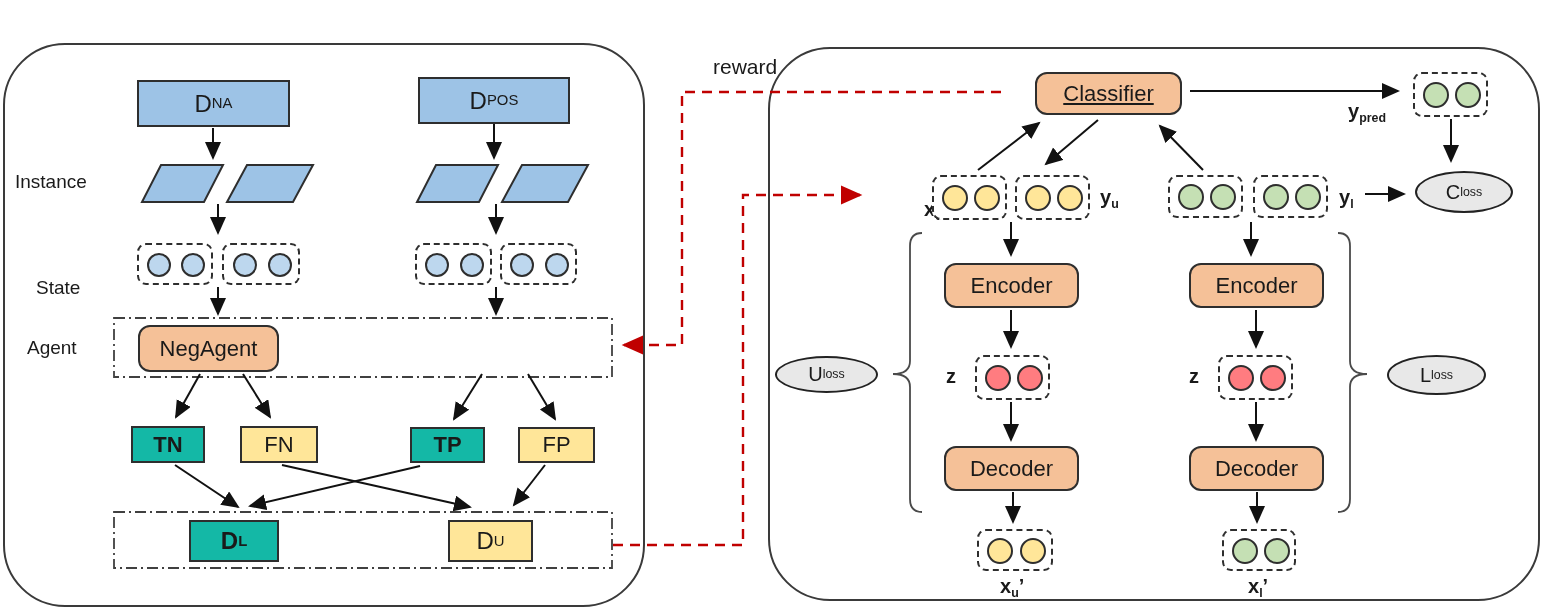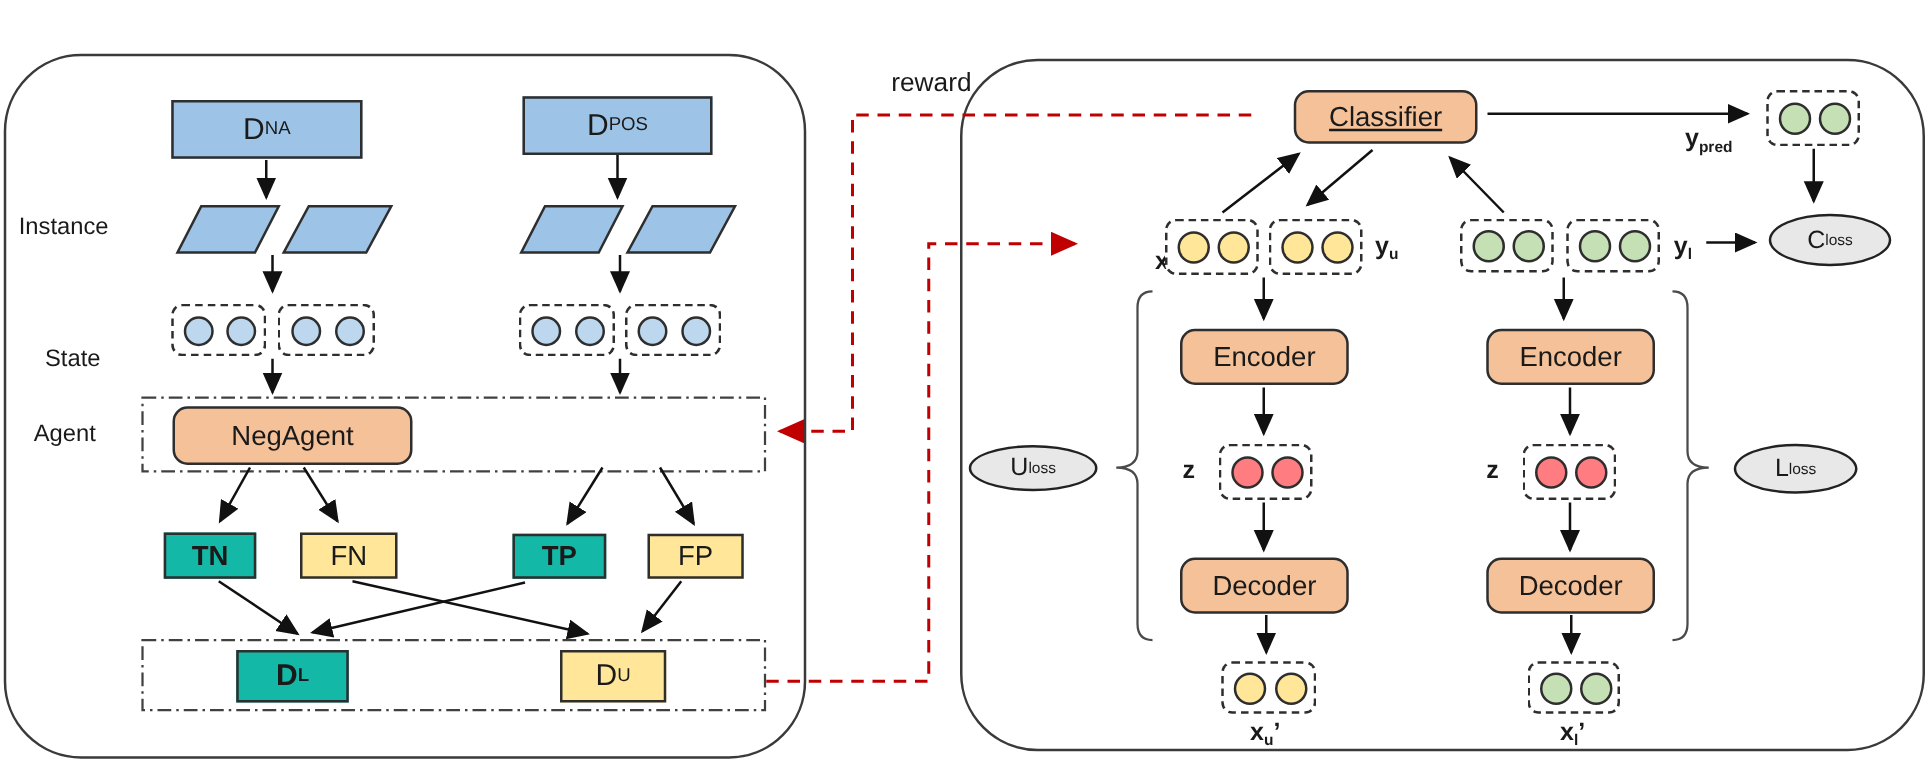--- a/index.html
+++ b/index.html
@@ -126,21 +126,21 @@
   </div>
   <div class="dbox" style="left:415px;top:243px;width:77px;height:42px;">
     <span class="circ c-blue" style="left:8px;top:8px;"></span>
     <span class="circ c-blue" style="left:43px;top:8px;"></span>
   </div>
   <div class="dbox" style="left:500px;top:243px;width:77px;height:42px;">
     <span class="circ c-blue" style="left:8px;top:8px;"></span>
     <span class="circ c-blue" style="left:43px;top:8px;"></span>
   </div>
 
-  <div class="box orange" style="left:138px;top:325px;width:192px;height:47px;">NegAgent</div>
+  <div class="box orange" style="left:138px;top:325px;width:141px;height:47px;">NegAgent</div>
 
   <div class="box green" style="left:131px;top:426px;width:74px;height:37px;">TN</div>
   <div class="box yellow" style="left:240px;top:426px;width:78px;height:37px;">FN</div>
   <div class="box green" style="left:410px;top:427px;width:75px;height:36px;">TP</div>
   <div class="box yellow" style="left:518px;top:427px;width:77px;height:36px;">FP</div>
 
   <div class="box green" style="left:189px;top:520px;width:90px;height:42px;font-size:24px;">
     <span>D</span>
       <span class="sub">L</span>
   </div>

